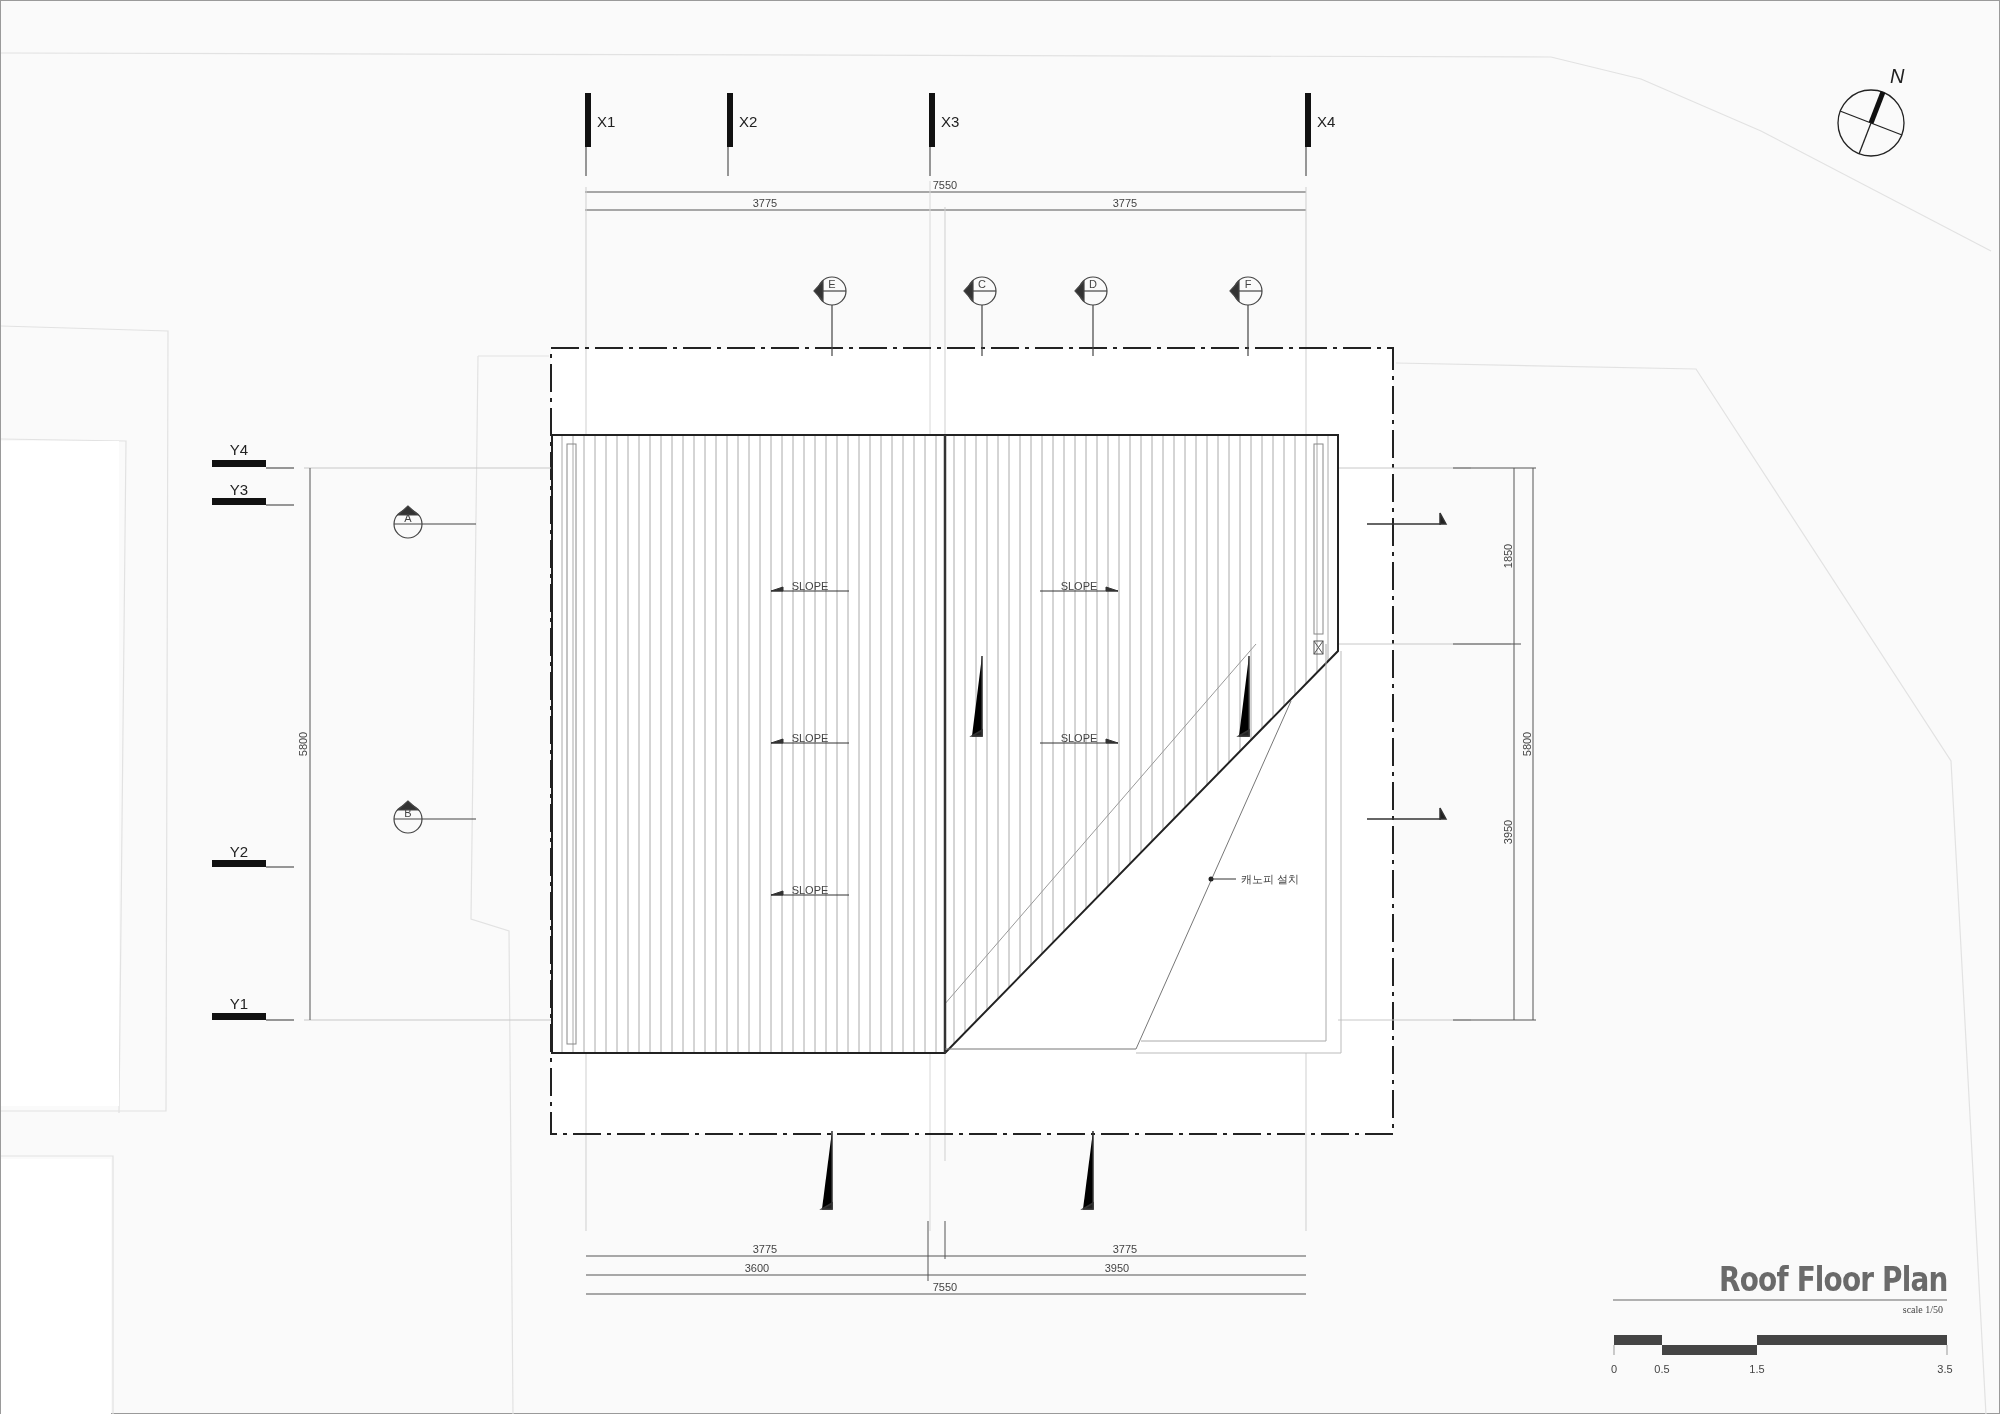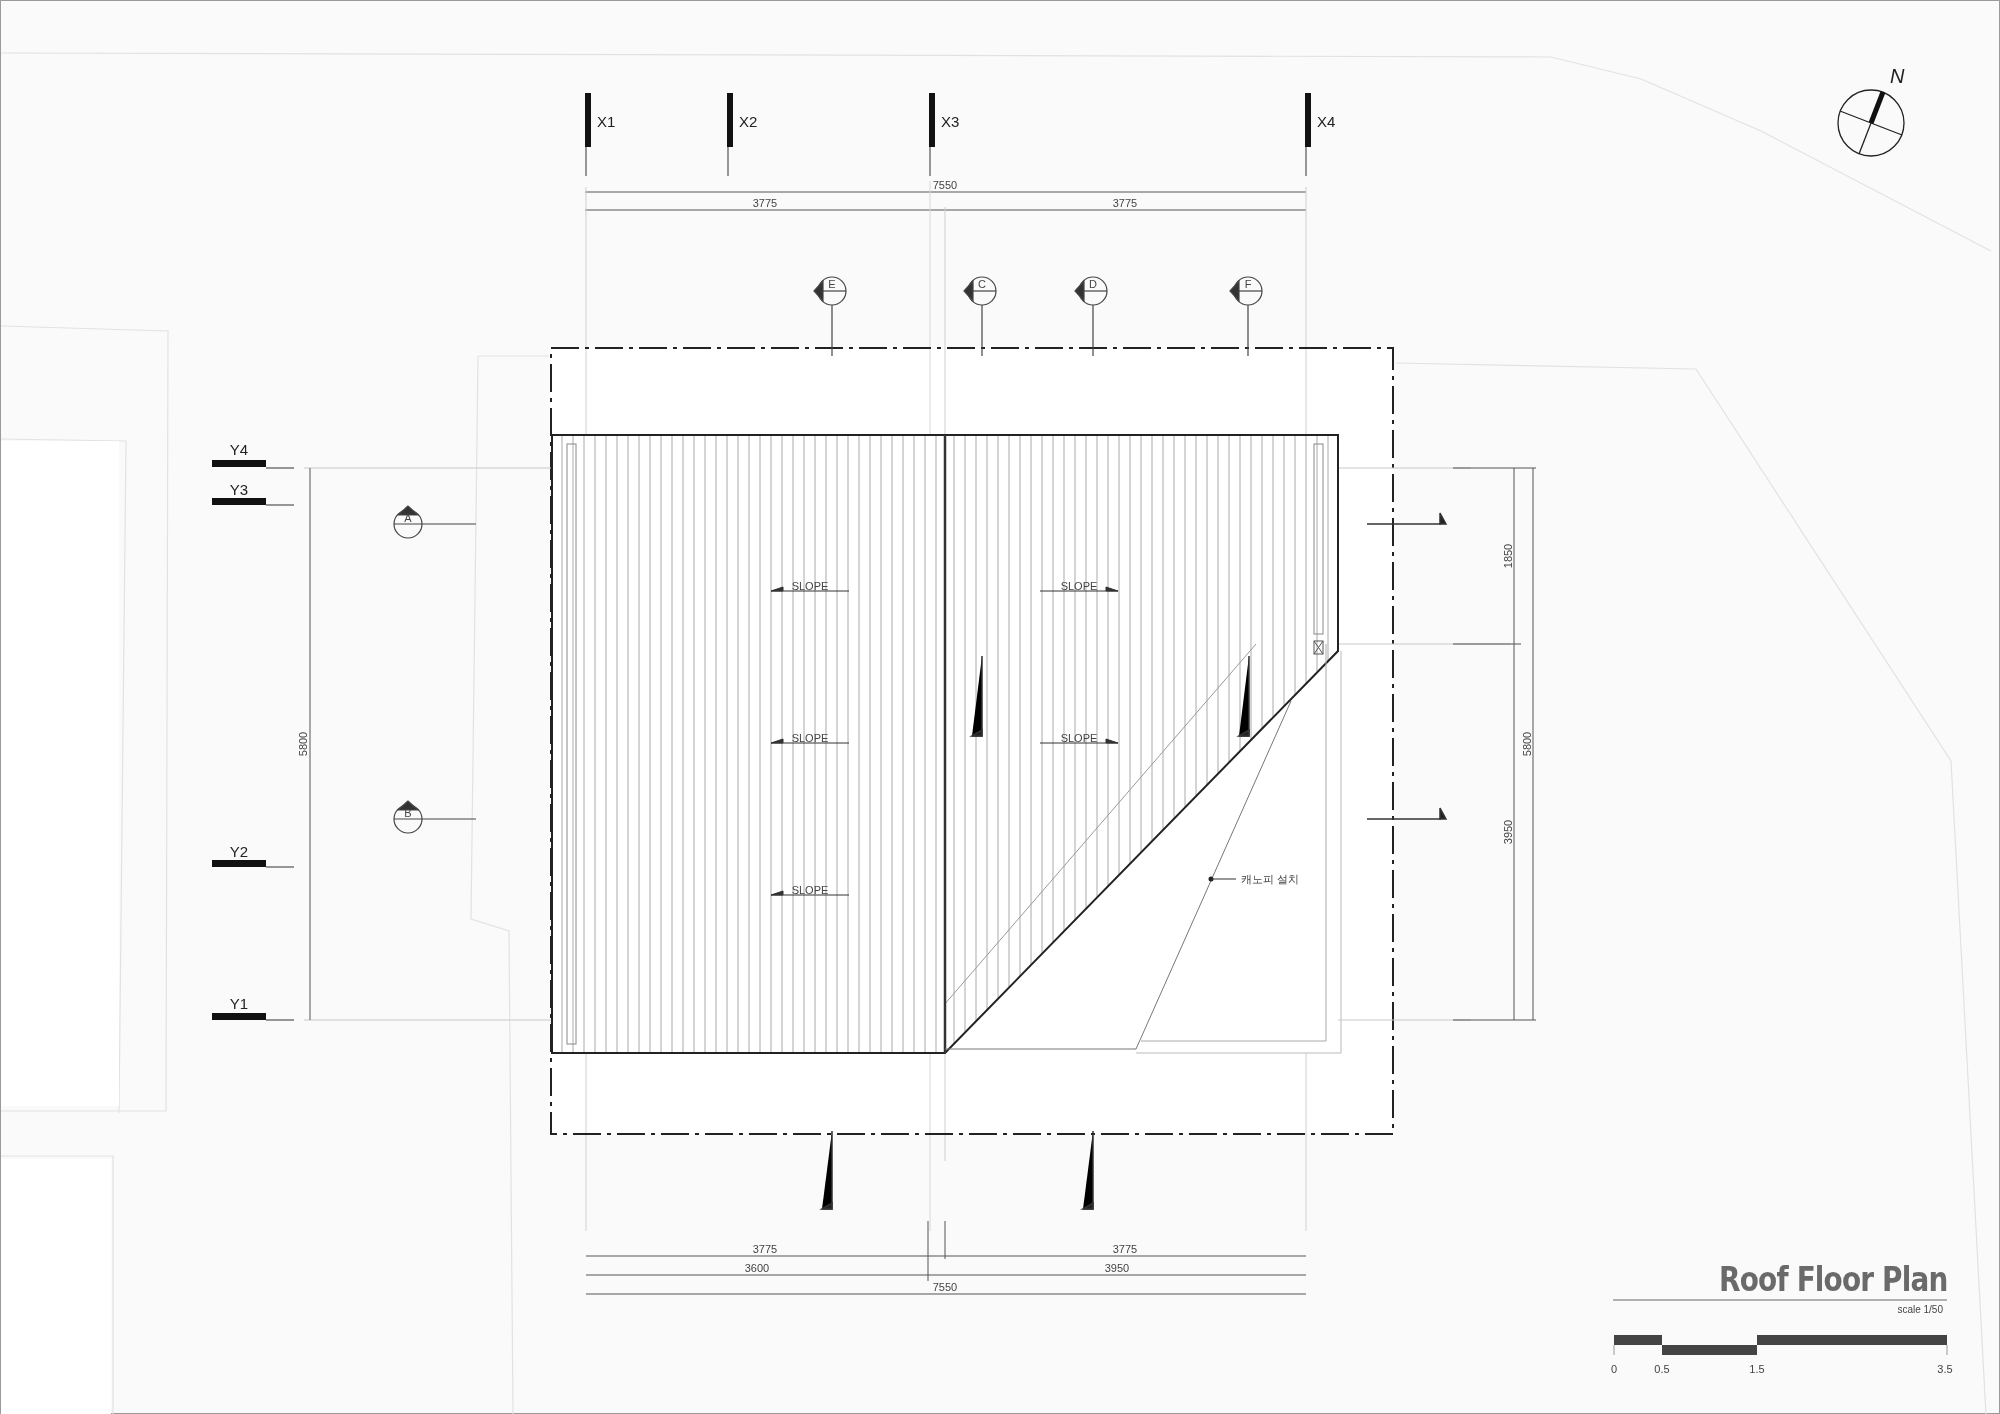--- a/index.html
+++ b/index.html
@@ -2,21 +2,21 @@
 <html><head>
 <meta charset="utf-8">
 <style>
   html,body{margin:0;padding:0;background:#ffffff;}
   body{width:2000px;height:1414px;position:relative;overflow:hidden;font-family:"Liberation Sans",sans-serif;}
   #sheet{position:absolute;left:0;top:0;width:2000px;height:1414px;border:1px solid #9a9a9a;box-sizing:border-box;background:#fafafa;}
   svg{position:absolute;left:0;top:0;}
   .lbl{font-family:"Liberation Sans",sans-serif;fill:#222;}
   .dim{font-family:"Liberation Sans",sans-serif;fill:#444;font-size:11px;}
   .title{position:absolute;right:52px;top:1258px;font-family:"DejaVu Sans",sans-serif;font-size:34px;color:#6a6a6a;letter-spacing:-1px;font-weight:bold;transform:scaleX(0.82);transform-origin:right top;}
-  .scale-note{position:absolute;right:56px;top:1303px;font-size:10px;color:#444;font-family:Liberation Sans, sans-serif;}
+  .scale-note{position:absolute;right:56px;top:1303px;font-size:10px;color:#444;font-family:Liberation Serif, serif;}
 </style>
 </head>
 <body>
 
 <div id="sheet">
 <svg width="2000" height="1414" viewBox="0 0 2000 1414">
 
   <g fill="none" stroke="#e2e2e2" stroke-width="1.2">
     <polyline points="0,52 1550,56 1640,78 1760,130 1990,250"></polyline>
     <polyline points="0,325 167,330 165,1110 0,1110"></polyline>

